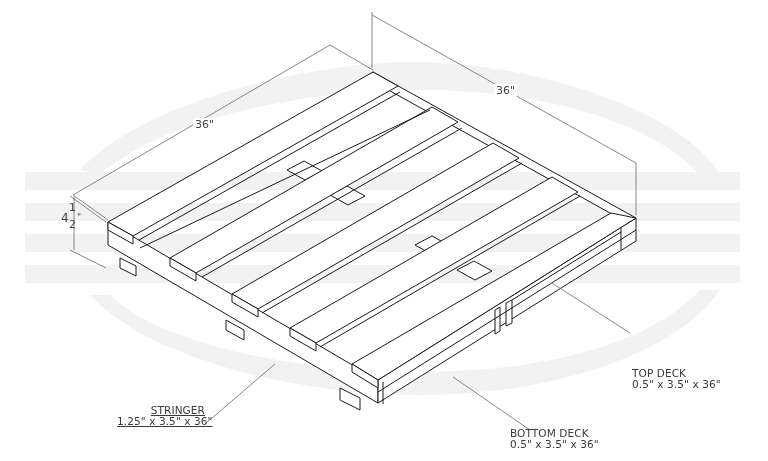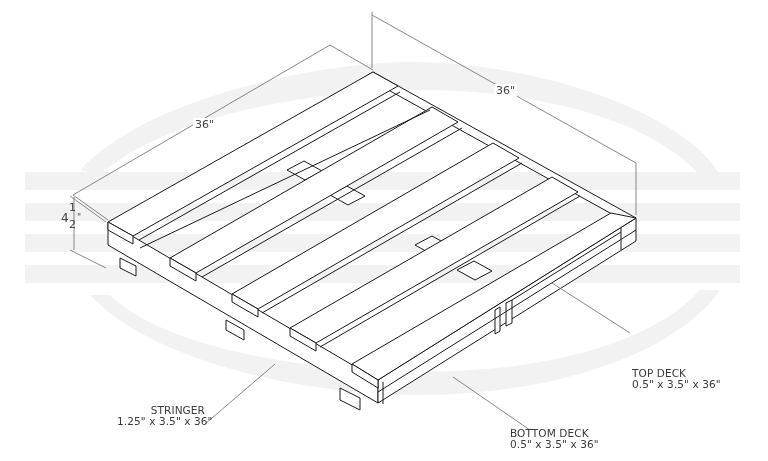--- a/index.html
+++ b/index.html
@@ -104,16 +104,16 @@
 <div class="lbl" style="left:632px;top:332px;margin-top:36px;">
   <div>TOP DECK</div>
   <div>0.5" x 3.5" x 36"</div>
 </div>
 
 <div class="lbl" style="left:510px;top:428px;">
   <div>BOTTOM DECK</div>
   <div>0.5" x 3.5" x 36"</div>
 </div>
 
-<div class="lbl" style="left:117px;top:405px;text-align:right;width:88px;">
+<div class="lbl" style="left:117px;top:405px;text-align:right;width:88px;text-decoration:underline;">
   <div>STRINGER</div>
   <div>1.25" x 3.5" x 36"</div>
 </div>
 
 </body></html>

